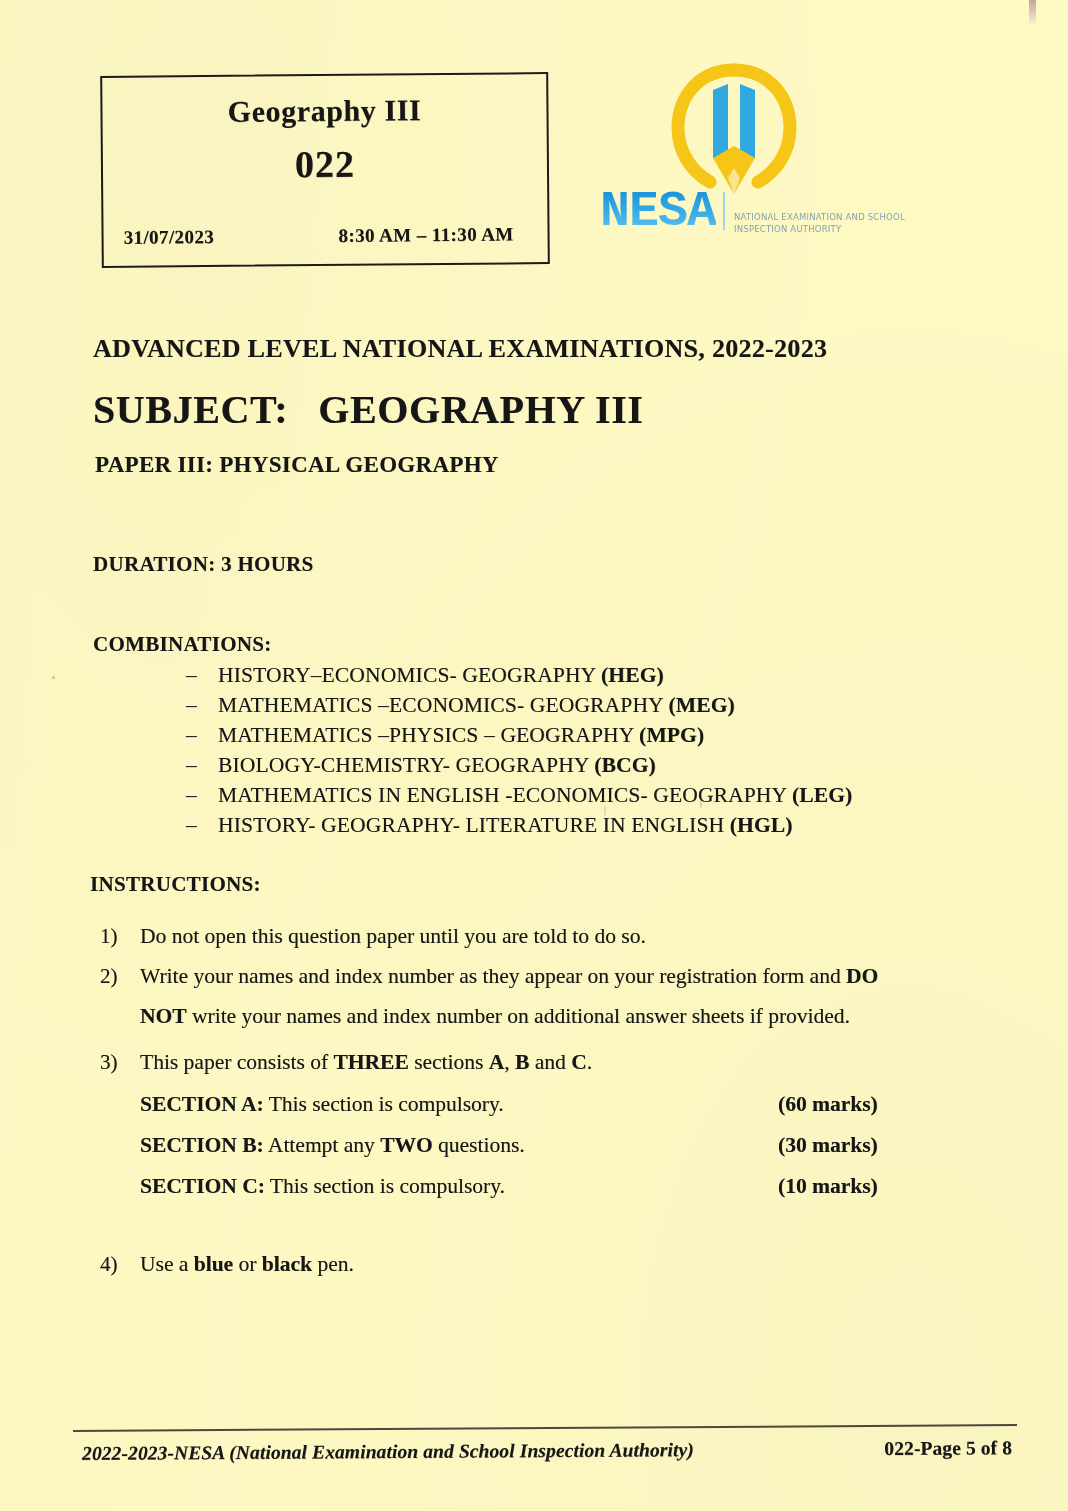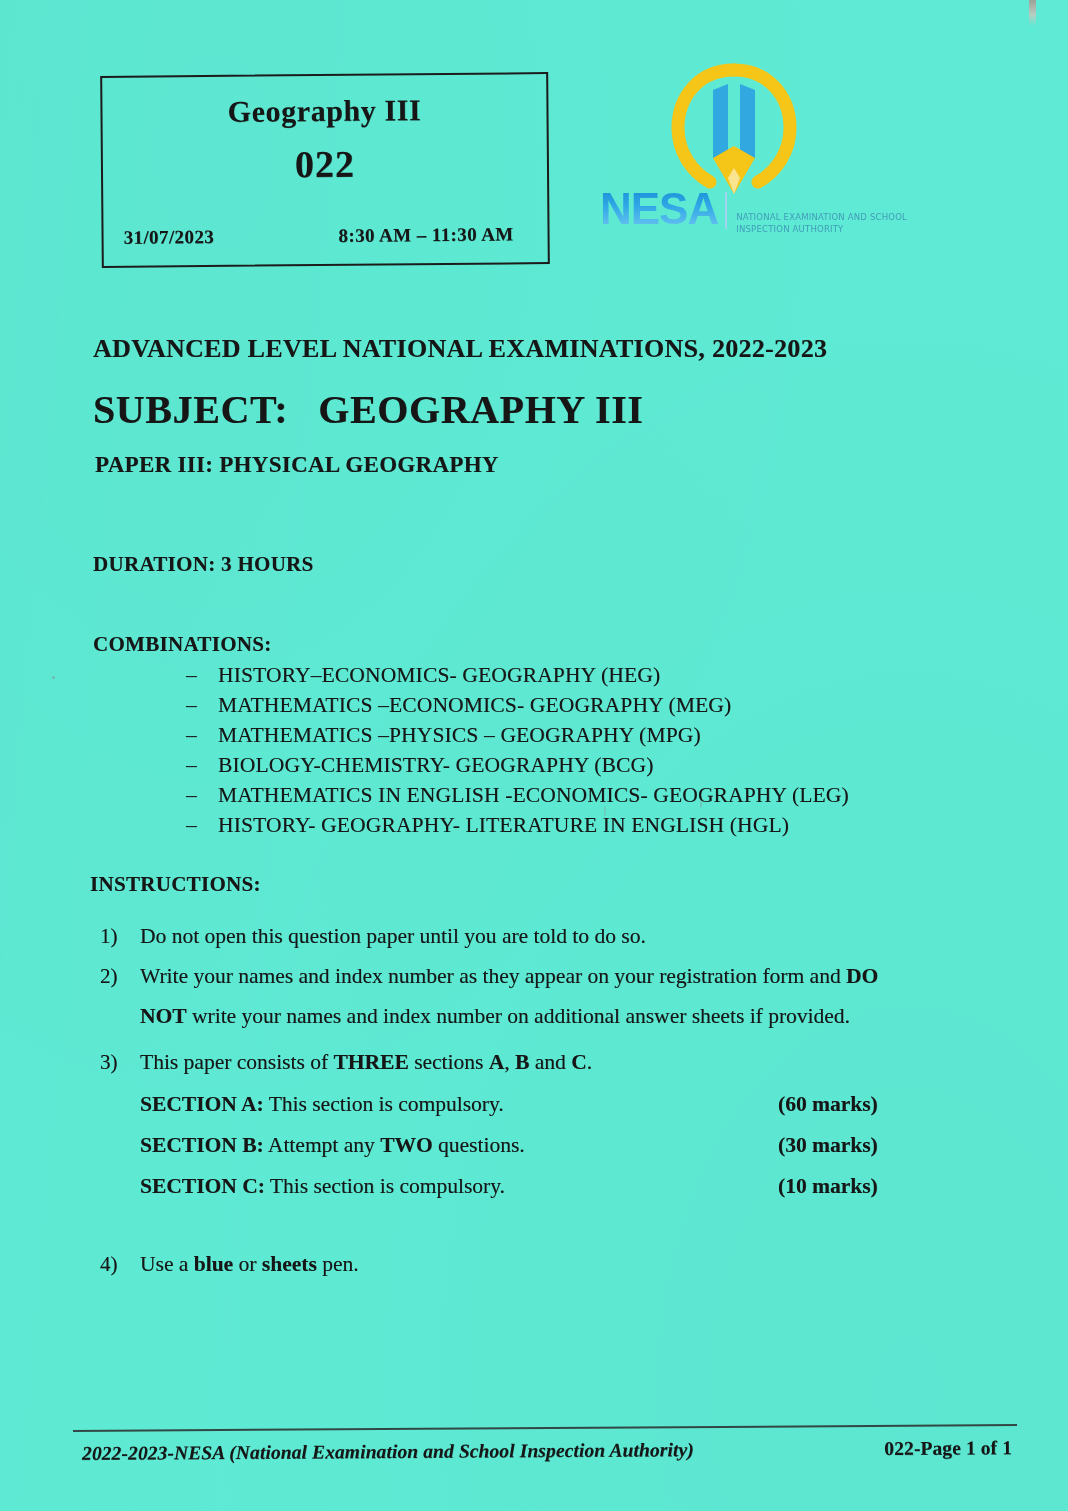--- a/index.html
+++ b/index.html
@@ -5,21 +5,21 @@
 <style>
   html, body {
     margin: 0;
     padding: 0;
     background: #ffffff;
   }
   .page {
     position: relative;
     width: 1068px;
     height: 1511px;
-    background: #5eead4;
+    background: #fef9c3;
     overflow: hidden;
     font-family: "Liberation Serif", "DejaVu Serif", serif;
     color: #111111;
   }
   
   .scan-grain {
     position: absolute;
     inset: 0;
     pointer-events: none;
     background:
@@ -106,23 +106,23 @@
     height: 142px;
   }
   .logo-text-row {
     position: absolute;
     left: 4px;
     top: 126px;
     display: flex;
     align-items: flex-start;
   }
   .logo-nesa {
-    font-family: Liberation Sans, sans-serif;
-    font-weight: bold;
-    font-size: 44px;
+    font-family: Liberation Mono, monospace;
+    font-weight: bold;
+    font-size: 50px;
     letter-spacing: -1px;
     line-height: .95;
     background: linear-gradient(180deg, #1790d6 0%, #32a9e6 45%, #6cc6f0 100%);
     -webkit-background-clip: text;
     background-clip: text;
     color: transparent;
     filter: blur(0.15px);
   }
   .logo-divider {
     width: 2px;
@@ -208,21 +208,21 @@
     font-size: 21.5px;
     line-height: 30px;
     letter-spacing: .15px;
     white-space: nowrap;
   }
   .combo-dash {
     width: 32px;
     flex: none;
     color: #1c1c1c;
   }
-  .combo-code { font-weight: normal; }
+  .combo-code { font-weight: bold; }
 
   .instructions-label {
     position: absolute;
     left: 90px;
     top: 872px;
     font-weight: bold;
     font-size: 21px;
     letter-spacing: .3px;
   }
   .instr-list {
@@ -440,22 +440,22 @@
       <div class="section-row">
         <span class="section-text"><span class="sec-label">SECTION C:</span><span> This section is compulsory.</span></span>
         <span class="section-marks">(10 marks)</span>
       </div>
     </div>
 
   </div>
 
   <div class="instr-last ink">
     <span class="instr-num">4)</span>
-    <span class="instr-body"><span>Use a </span><b>blue</b><span> or </span><b>sheets</b><span> pen.</span></span>
+    <span class="instr-body"><span>Use a </span><b>blue</b><span> or </span><b>black</b><span> pen.</span></span>
   </div>
 
   <div class="footer-rule"></div>
   <div class="footer ink">
     <span class="footer-left">2022-2023-NESA (National Examination and School Inspection Authority)</span>
-    <span class="footer-right">022-Page 1 of 1</span>
+    <span class="footer-right">022-Page 5 of 8</span>
   </div>
 
 </div>
 
 </body></html>

